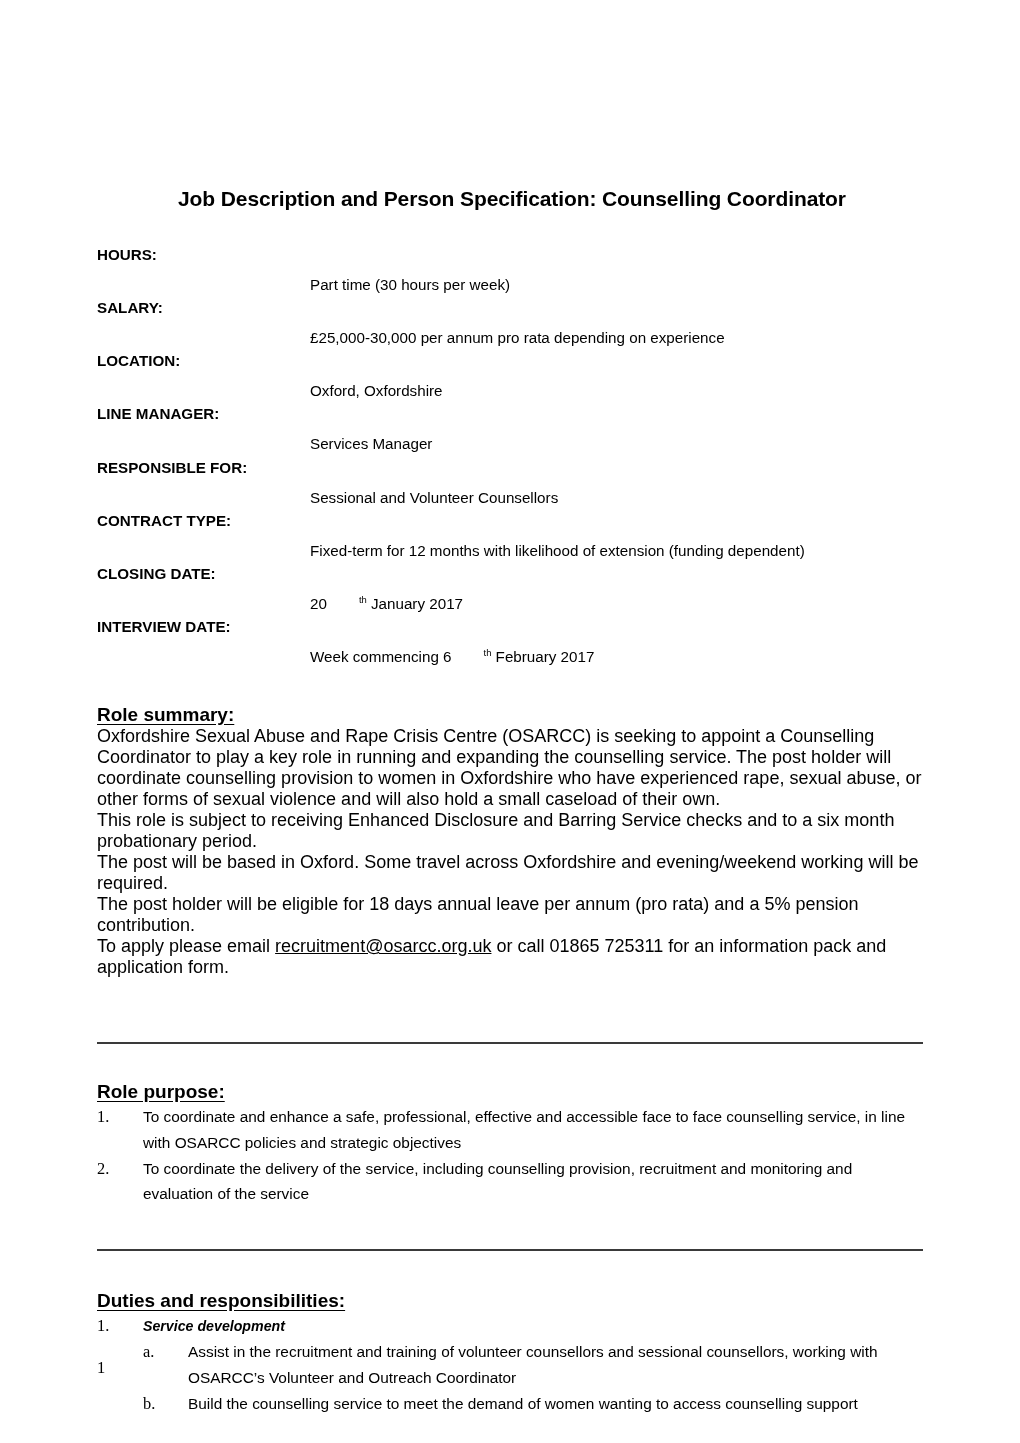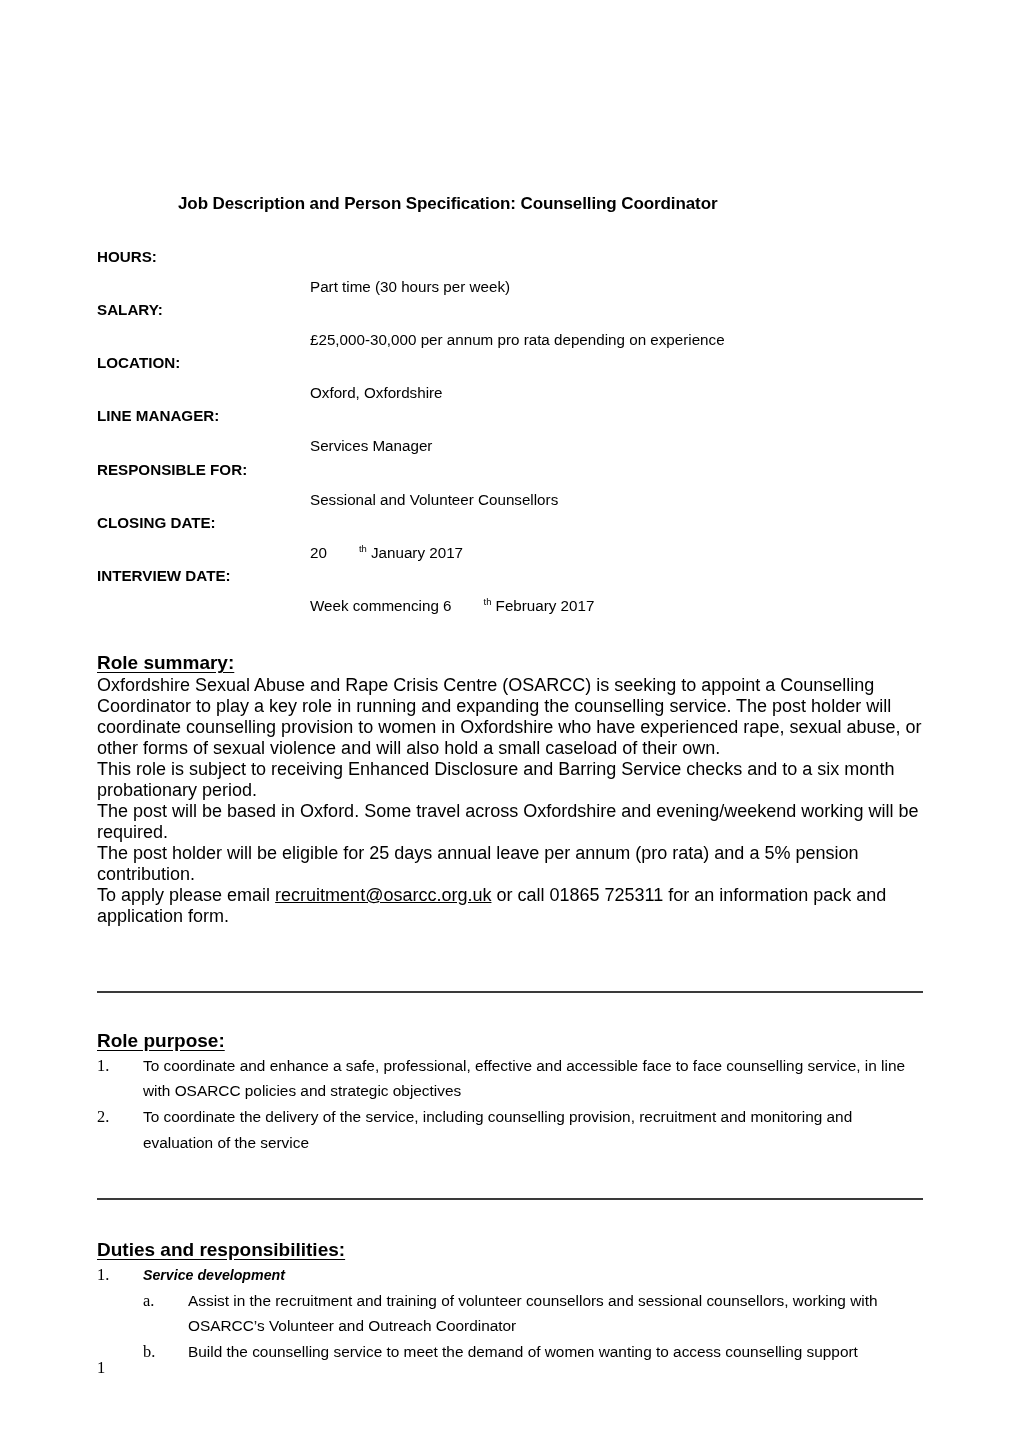--- a/index.html
+++ b/index.html
@@ -28,25 +28,25 @@
 
   .content {
     position: absolute;
     left: 97px;
     top: 186px;
     width: 826px;
   }
 
   
   .doc-title {
-    font-size: 17px;
+    font-size: 21px;
     font-weight: bold;
     line-height: 1.28;
     text-align: left;
-    margin: 7px 0 0 81px;
+    margin: 0 0 0 81px;
     letter-spacing: -0.1px;
   }
 
   
   .details {
     margin-top: 30px;
   }
   .detail-row {
     display: flex;
     align-items: flex-start;
@@ -211,20 +211,24 @@
       <div class="detail-row">
         <span class="detail-label">LINE MANAGER:</span>
         <span class="detail-value">Services Manager</span>
       </div>
 
       <div class="detail-row">
         <span class="detail-label">RESPONSIBLE FOR:</span>
         <span class="detail-value">Sessional and Volunteer Counsellors</span>
       </div>
 
+      <div class="detail-row">
+        <span class="detail-label">CONTRACT TYPE:</span>
+        <span class="detail-value">Fixed-term for 12 months with likelihood of extension (funding dependent)</span>
+      </div>
 
       <div class="detail-row">
         <span class="detail-label">CLOSING DATE:</span>
         <span class="detail-value"><span>20</span><sup>th</sup><span> January 2017</span></span>
       </div>
 
       <div class="detail-row">
         <span class="detail-label">INTERVIEW DATE:</span>
         <span class="detail-value"><span>Week commencing 6</span><sup>th</sup><span> February 2017</span></span>
       </div>
@@ -232,21 +236,21 @@
     </div>
 
     <h2 class="section-heading heading-role-summary">Role summary:</h2>
 
     <p class="body-par par-gap-first">Oxfordshire Sexual Abuse and Rape Crisis Centre (OSARCC) is seeking to appoint a Counselling Coordinator to play a key role in running and expanding the counselling service. The post holder will coordinate counselling provision to women in Oxfordshire who have experienced rape, sexual abuse, or other forms of sexual violence and will also hold a small caseload of their own.</p>
 
     <p class="body-par par-gap">This role is subject to receiving Enhanced Disclosure and Barring Service checks and to a six month probationary period.</p>
 
     <p class="body-par par-gap">The post will be based in Oxford. Some travel across Oxfordshire and evening/weekend working will be required.</p>
 
-    <p class="body-par par-gap">The post holder will be eligible for 25 days annual leave per annum (pro rata) and a 5% pension contribution.</p>
+    <p class="body-par par-gap">The post holder will be eligible for 18 days annual leave per annum (pro rata) and a 5% pension contribution.</p>
 
     <p class="body-par par-gap"><span>To apply please email </span><a class="email-link" href="#">recruitment@osarcc.org.uk</a><span> or call 01865 725311 for an information pack and application form.</span></p>
 
     <hr class="divider divider-1">
 
     <h2 class="section-heading heading-role-purpose">Role purpose:</h2>
 
     <ol class="num-list list-purpose">
       <li>
         <span class="marker">1.</span>

